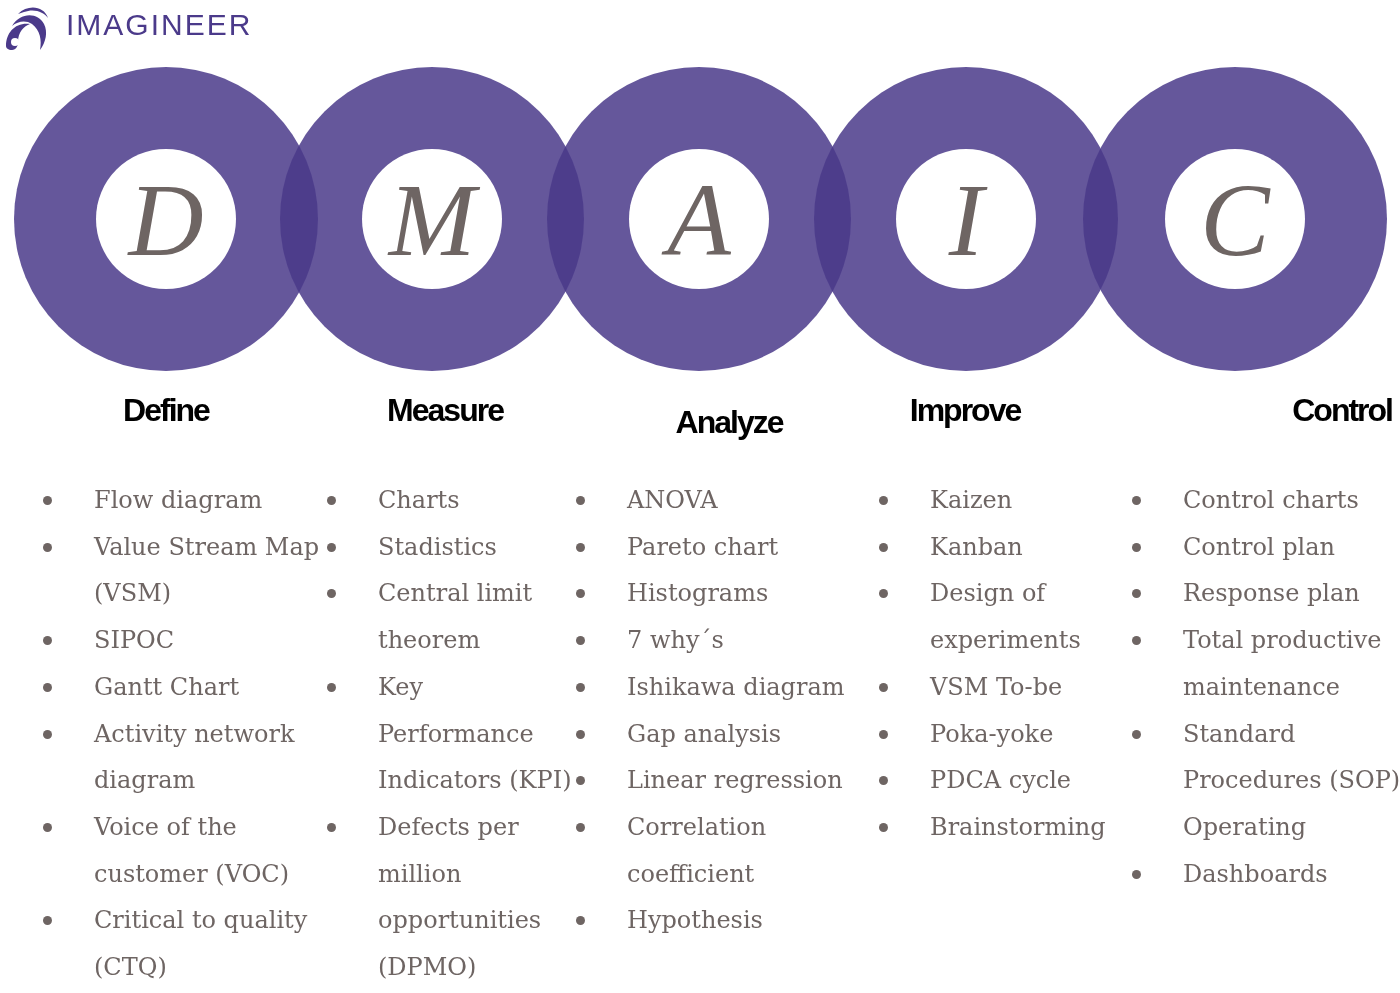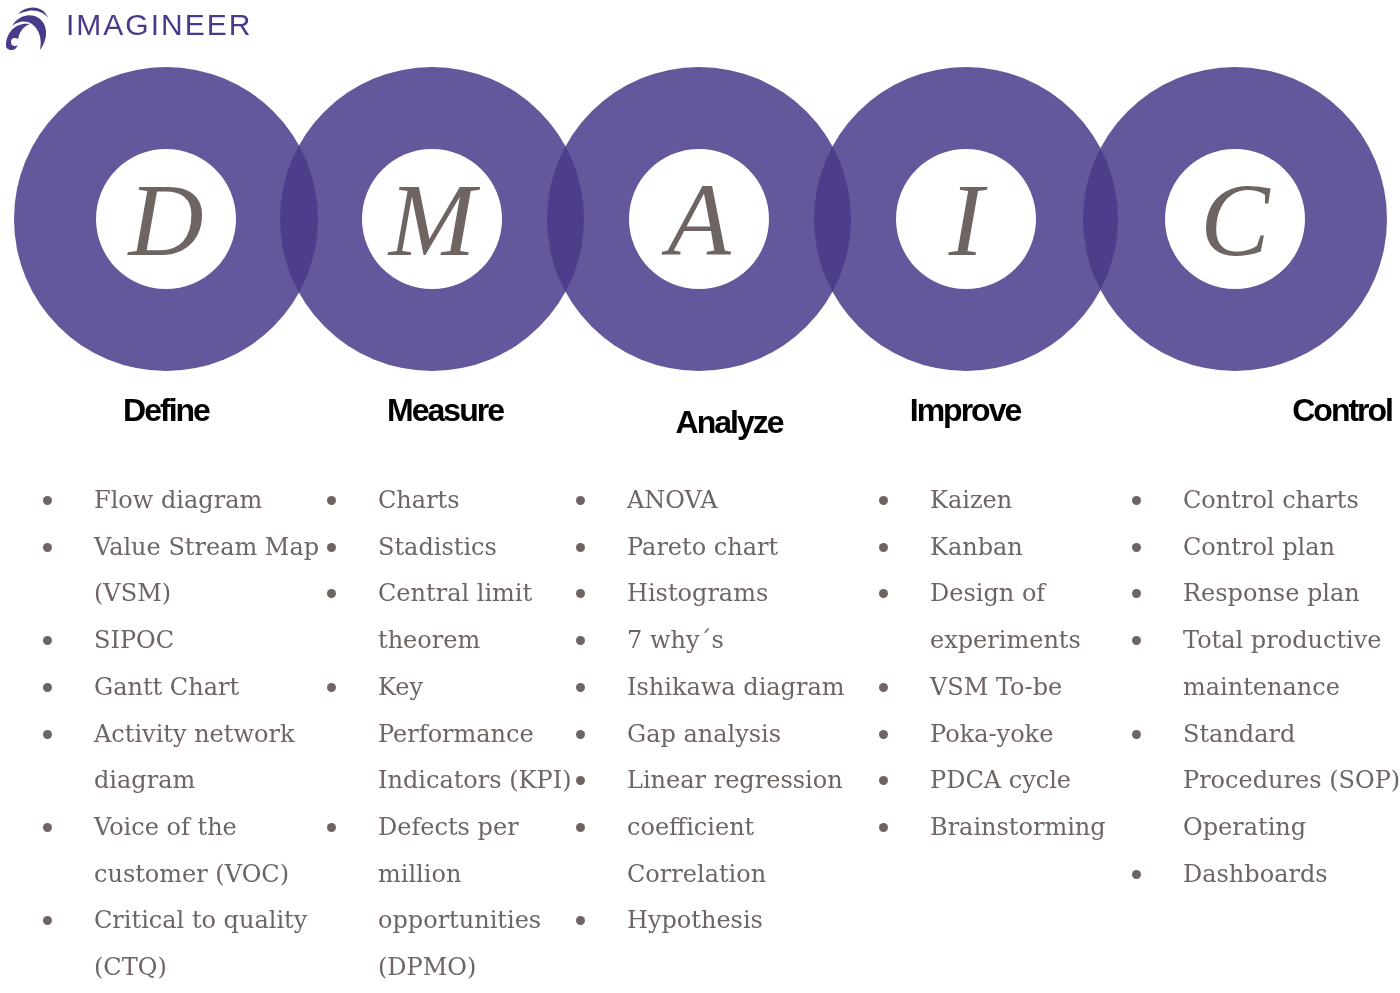--- a/index.html
+++ b/index.html
@@ -163,22 +163,22 @@
     <li>
       <span class="bullet" style="left: -35px;"></span>
       <span class="line">Gap analysis</span>
     </li>
     <li>
       <span class="bullet" style="left: -35px;"></span>
       <span class="line">Linear regression</span>
     </li>
     <li>
       <span class="bullet" style="left: -35px;"></span>
+      <span class="line">Correlation</span>
       <span class="line">coefficient</span>
-      <span class="line">Correlation</span>
     </li>
     <li>
       <span class="bullet" style="left: -35px;"></span>
       <span class="line">Hypothesis</span>
     </li>
   </ul>
 <ul class="col" id="col-3" style="left:914px;">
     <li>
       <span class="bullet" style="left: -35px;"></span>
       <span class="line">Kaizen</span>

